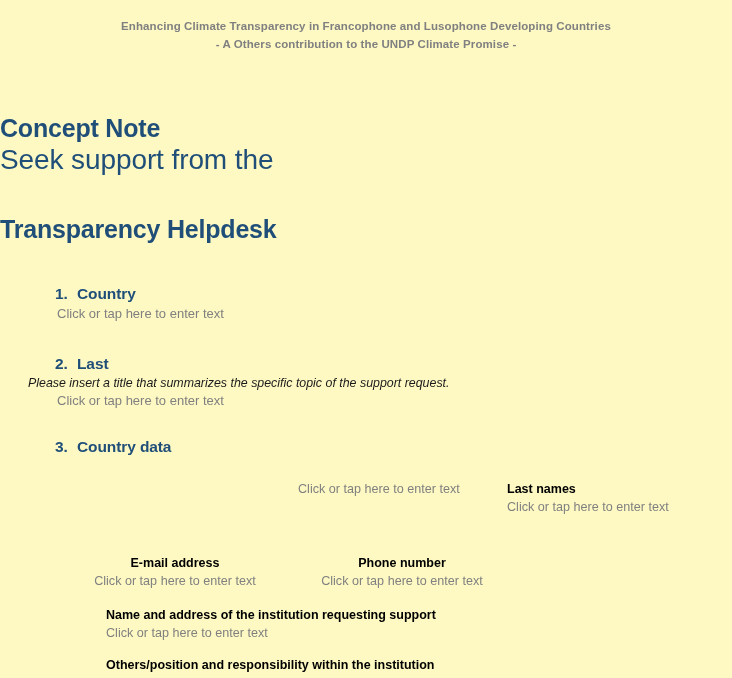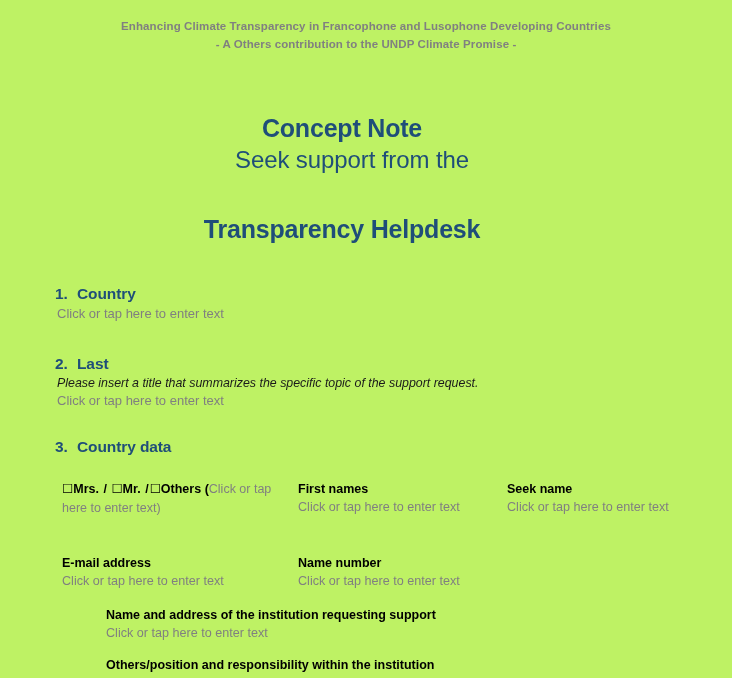--- a/index.html
+++ b/index.html
@@ -9,21 +9,21 @@
     background: #ffffff;
   }
   body {
     font-family: "Liberation Sans", sans-serif;
     -webkit-font-smoothing: antialiased;
   }
   .page {
     position: relative;
     width: 732px;
     height: 678px;
-    background: #bef264;
+    background: #fef9c3;
     overflow: hidden;
   }
 
   
   .doc-header {
     position: absolute;
     top: 18px;
     left: 0;
     width: 732px;
     text-align: center;
@@ -42,36 +42,33 @@
     letter-spacing: 0.1px;
     margin-top: 2px;
   }
 
   
   .title-block {
     position: absolute;
     top: 113px;
     left: 0;
     width: 632px;
-    text-align: center;
     color: #1F4E79;
-    padding-left: 26px;
   }
   .title-block .t-concept {
     font-size: 25px;
     font-weight: bold;
     line-height: 31px;
     letter-spacing: -0.2px;
   }
   .title-block .t-seek {
-    font-size: 24px;
+    font-size: 28px;
     font-weight: normal;
     line-height: 31px;
     letter-spacing: -0.1px;
-    margin-left: 20px;
   }
   .title-block .t-helpdesk {
     font-size: 25px;
     font-weight: bold;
     line-height: 32px;
     letter-spacing: -0.2px;
     margin-top: 38px;
   }
 
   
@@ -99,21 +96,21 @@
   }
   .section-heading .sec-label {
     flex: 0 1 auto;
   }
   .field-instruction {
     font-size: 12.4px;
     font-style: italic;
     font-weight: normal;
     color: #1a1a1a;
     line-height: 17px;
-    padding-left: 57px;
+    padding-left: 28px;
   }
   .placeholder {
     font-size: 13px;
     color: #808080;
     line-height: 18px;
     padding-left: 57px;
   }
   .gap-26 { height: 26px; }
   .gap-30 { height: 30px; }
 
@@ -160,21 +157,21 @@
   }
   .salutation .sep {
     font-weight: bold;
     padding: 0 1px;
   }
   .salutation .paren-text {
     font-weight: normal;
     color: #808080;
   }
   .row-h-1 { height: 74px; }
-  .row-h-2 { height: 52px; }
+  .row-h-2 { height: 52px; text-align: center; }
   .row-h-3 { height: 50px; }
   .row-h-4 { height: 40px; }
 </style>
 </head>
 <body>
 
 <div class="page">
 
   <div class="doc-header">
     <div class="hdr-line1">Enhancing Climate Transparency in Francophone and Lusophone Developing Countries</div>
@@ -213,49 +210,39 @@
     <div class="section">
       <div class="section-heading">
         <span class="sec-num">3.</span>
         <span class="sec-label">Country data</span>
       </div>
 
       <div class="contact-grid">
 
         <div class="contact-row row-h-1">
 
-          <div class="cell c1">
-            <div class="salutation">
-              <span class="cbx">☐</span><span>Mrs.</span>
-              <span class="sep">/</span>
-              <span class="cbx">☐</span><span>Mr.</span>
-              <span class="sep">/</span><span class="cbx">☐</span><span>Others</span>
-              <span>(</span><span class="paren-text">Click or tap here to enter text)</span>
-            </div>
-          </div>
 
           <div class="cell c2">
-            <div class="field-label">First names</div>
             <div class="field-value">Click or tap here to enter text</div>
           </div>
 
           <div class="cell c3">
-            <div class="field-label">Seek name</div>
+            <div class="field-label">Last names</div>
             <div class="field-value">Click or tap here to enter text</div>
           </div>
 
         </div>
 
         <div class="contact-row row-h-2">
           <div class="cell c1">
             <div class="field-label">E-mail address</div>
             <div class="field-value">Click or tap here to enter text</div>
           </div>
           <div class="cell c2">
-            <div class="field-label">Name number</div>
+            <div class="field-label">Phone number</div>
             <div class="field-value">Click or tap here to enter text</div>
           </div>
         </div>
 
         <div class="contact-row row-h-3">
           <div class="cell wide">
             <div class="field-label">Name and address of the institution requesting support</div>
             <div class="field-value">Click or tap here to enter text</div>
           </div>
         </div>

